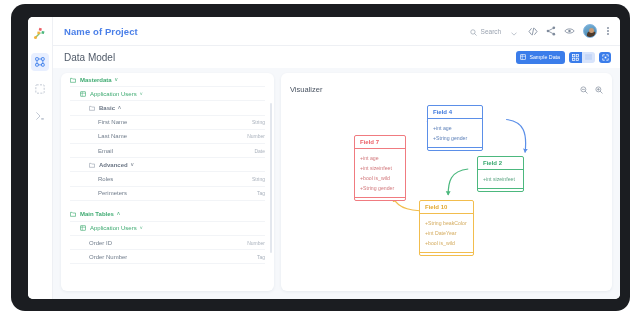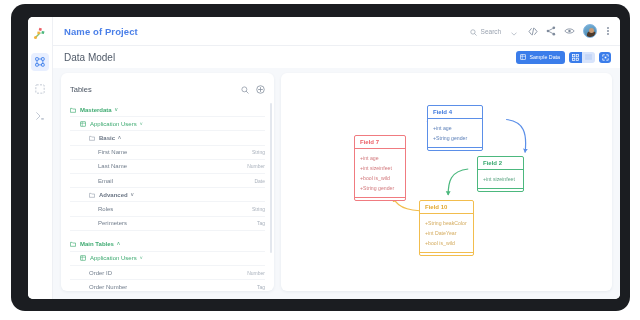--- a/index.html
+++ b/index.html
@@ -371,37 +371,20 @@
               <path d="M1 3 V1 H3 M6 1 H8 V3 M8 6 V8 H6 M3 8 H1 V6" fill="none" stroke="#fff" stroke-width=".95" stroke-linecap="round"></path>
               <rect x="3.4" y="3.4" width="2.2" height="2.2" fill="#fff"></rect>
             </svg>
           </div>
         </div>
       </div>
 
       <div class="content">
 
         <div class="panel panel-tables">
-          <div class="panel-head">
-            <div class="panel-title">Tables</div>
-            <div class="panel-head-icons">
-              <span>
-                <svg width="8" height="8" viewBox="0 0 10 10">
-                  <circle cx="4.2" cy="4.2" r="3.1" fill="none" stroke="#8d97a5" stroke-width=".95"></circle>
-                  <path d="M6.6 6.6 L9 9" stroke="#8d97a5" stroke-width=".95" stroke-linecap="round"></path>
-                </svg>
-              </span>
-              <span>
-                <svg width="9" height="9" viewBox="0 0 10 10">
-                  <circle cx="5" cy="5" r="4.2" fill="none" stroke="#8d97a5" stroke-width=".95"></circle>
-                  <path d="M5 2.8 V7.2 M2.8 5 H7.2" stroke="#8d97a5" stroke-width=".95" stroke-linecap="round"></path>
-                </svg>
-              </span>
-            </div>
-          </div>
 
           <div class="tree" id="tree">
               <div class="row ind1 folder">
                 <span class="mini-ico">
                   <svg width="6" height="6" viewBox="0 0 8 8">
                     <path d="M.6 1.8 h2.2 l.8 .9 h3.8 v4.4 h-6.8 z" fill="none" stroke="#3fab72" stroke-width=".85"></path>
                   </svg>
                 </span>
                 <span class="lbl">Masterdata</span>
                 <span class="caret">˅</span>
@@ -480,20 +463,39 @@
               </div>
               <div class="row ind3">
                 <span class="lbl">Order Number</span>
                 <span class="typ">Tag</span>
               </div>
             </div>
           <div class="scroll-thumb"></div>
         </div>
 
         <div class="panel panel-visualizer">
+          <div class="panel-head">
+            <div class="panel-title">Visualizer</div>
+            <div class="panel-head-icons">
+              <span>
+                <svg width="8" height="8" viewBox="0 0 10 10">
+                  <circle cx="4.2" cy="4.2" r="3.1" fill="none" stroke="#8d97a5" stroke-width=".95"></circle>
+                  <path d="M2.9 4.2 H5.5" stroke="#8d97a5" stroke-width=".95" stroke-linecap="round"></path>
+                  <path d="M6.6 6.6 L9 9" stroke="#8d97a5" stroke-width=".95" stroke-linecap="round"></path>
+                </svg>
+              </span>
+              <span>
+                <svg width="8" height="8" viewBox="0 0 10 10">
+                  <circle cx="4.2" cy="4.2" r="3.1" fill="none" stroke="#8d97a5" stroke-width=".95"></circle>
+                  <path d="M2.9 4.2 H5.5 M4.2 2.9 V5.5" stroke="#8d97a5" stroke-width=".95" stroke-linecap="round"></path>
+                  <path d="M6.6 6.6 L9 9" stroke="#8d97a5" stroke-width=".95" stroke-linecap="round"></path>
+                </svg>
+              </span>
+            </div>
+          </div>
 
           <div class="canvas">
             <svg class="links" viewBox="0 0 297 225" preserveAspectRatio="none">
               <defs>
                 <marker id="ah-red" markerWidth="5" markerHeight="5" refX="3.6" refY="2" orient="auto">
                   <path d="M0 0 L4 2 L0 4 z" fill="#f07b80"></path>
                 </marker>
                 <marker id="ah-blue" markerWidth="5" markerHeight="5" refX="3.6" refY="2" orient="auto">
                   <path d="M0 0 L4 2 L0 4 z" fill="#5b8fe8"></path>
                 </marker>

